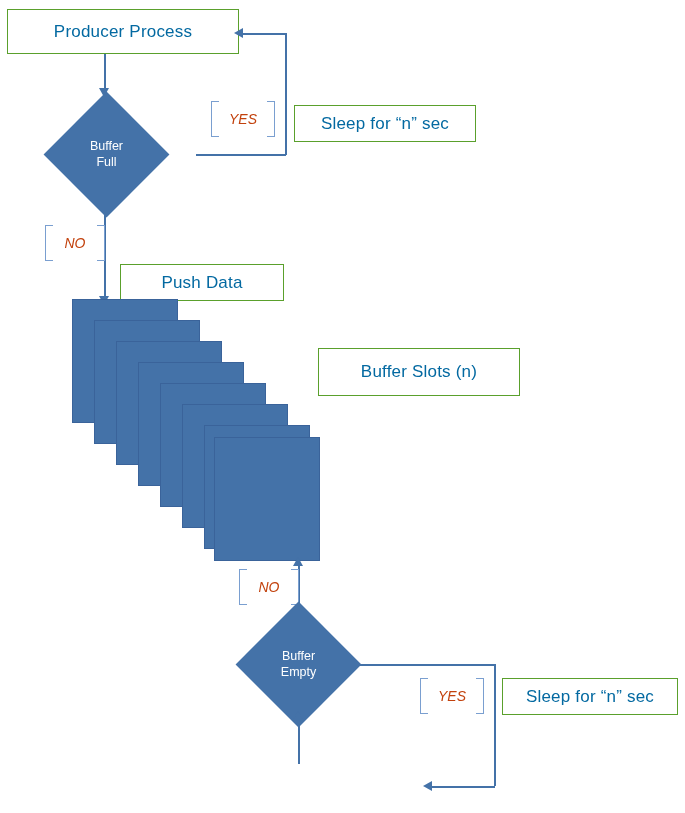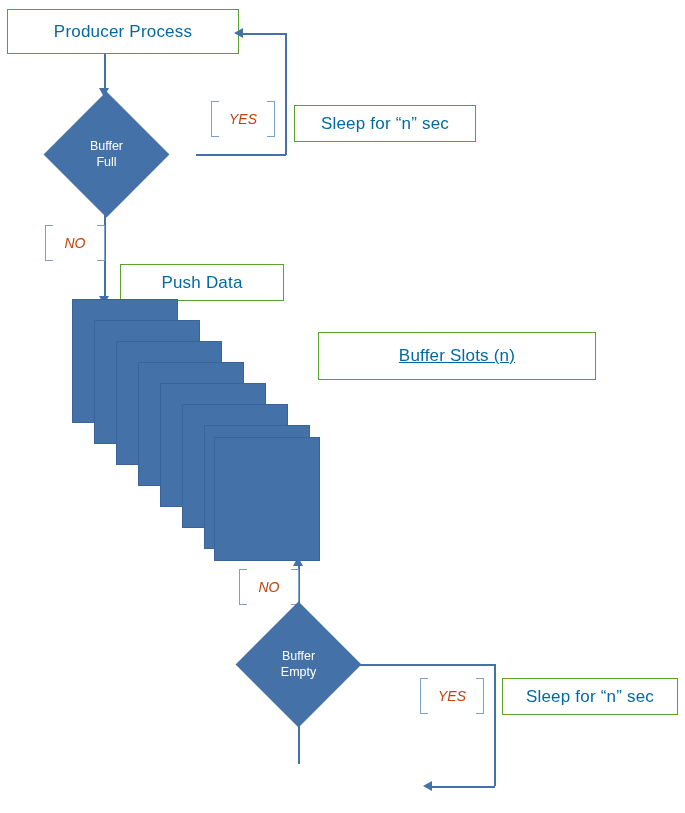--- a/index.html
+++ b/index.html
@@ -145,21 +145,21 @@
 
   <div class="slot" style="left:72px;  top:299px; width:106px; height:124px;"></div>
   <div class="slot" style="left:94px;  top:320px; width:106px; height:124px;"></div>
   <div class="slot" style="left:116px; top:341px; width:106px; height:124px;"></div>
   <div class="slot" style="left:138px; top:362px; width:106px; height:124px;"></div>
   <div class="slot" style="left:160px; top:383px; width:106px; height:124px;"></div>
   <div class="slot" style="left:182px; top:404px; width:106px; height:124px;"></div>
   <div class="slot" style="left:204px; top:425px; width:106px; height:124px;"></div>
   <div class="slot" style="left:214px; top:437px; width:106px; height:124px;"></div>
 
-  <div class="box" style="left:318px; top:332px; width:278px; height:48px;text-decoration:underline;">
+  <div class="box" style="left:318px; top:348px; width:202px; height:48px;">
     <span>Buffer Slots (n)</span>
   </div>
 
   <div class="conn conn-v" style="left:298px; top:565px; height:52px;"></div>
   <div class="arrow arrow-up" style="left:293px; top:557px;"></div>
 
   <div class="label-bracket" style="left:239px; top:569px; width:60px; height:36px;">
     <span>NO</span>
   </div>
 

